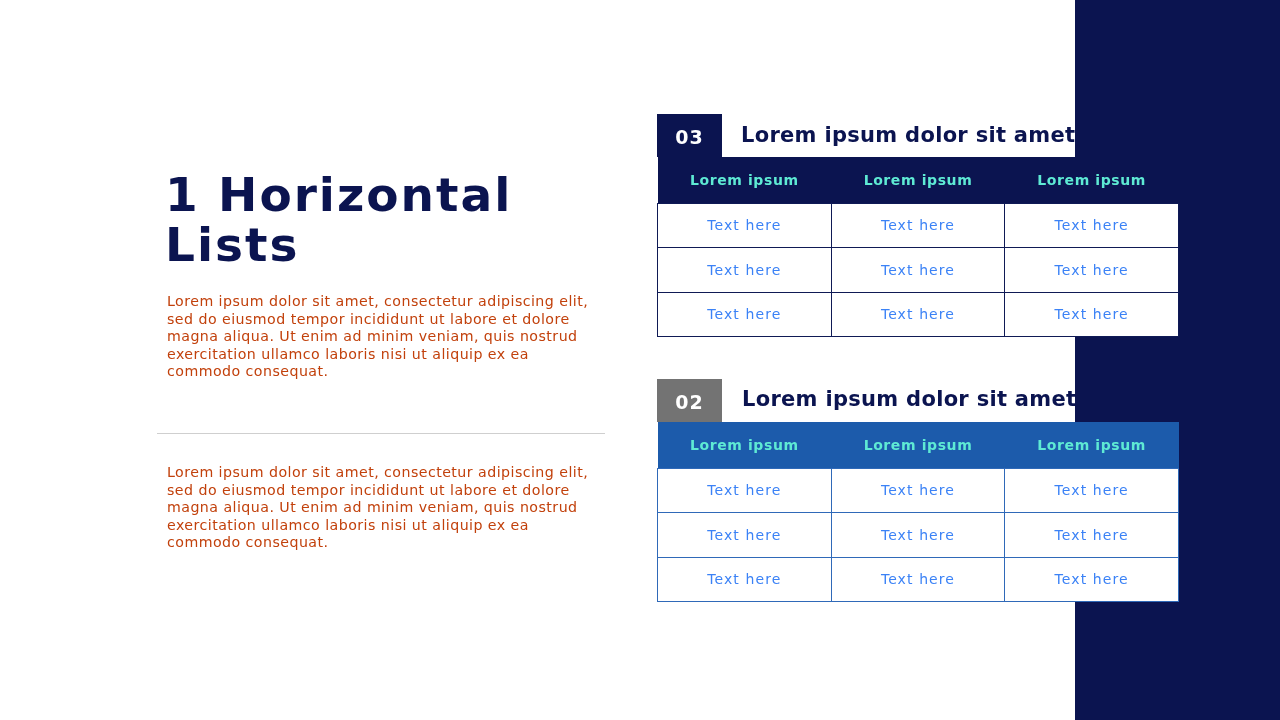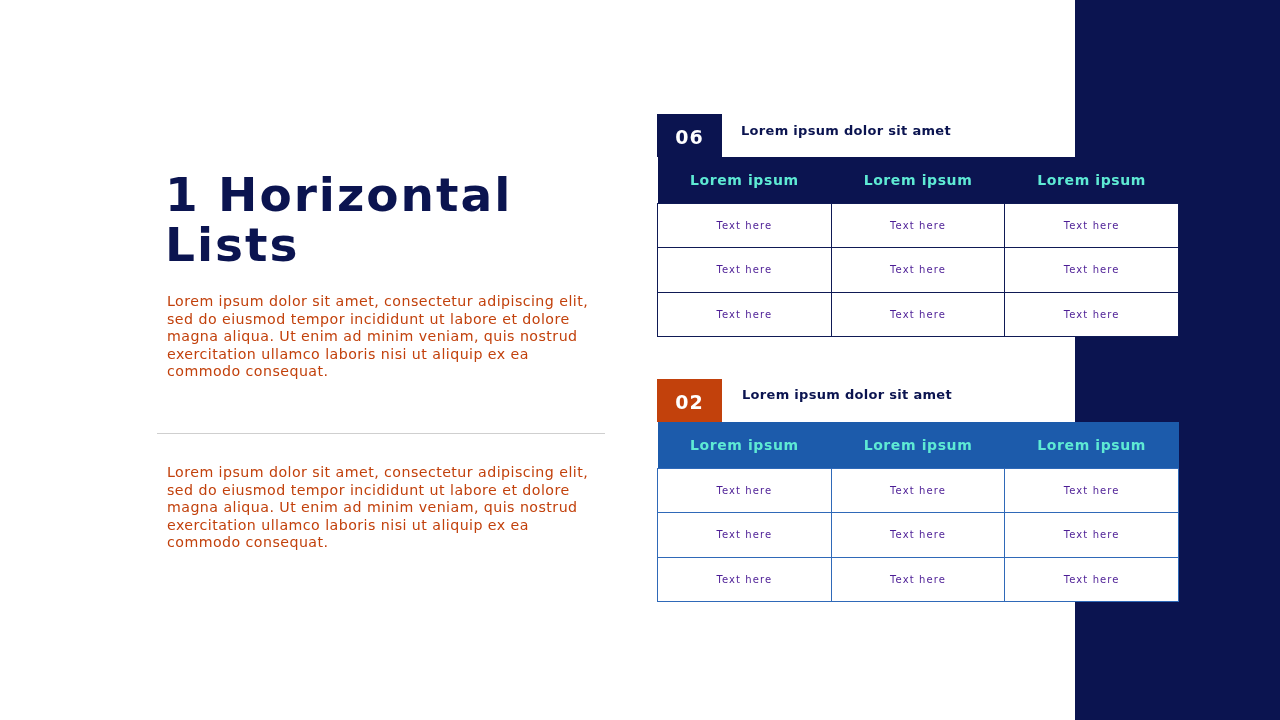--- a/index.html
+++ b/index.html
@@ -29,55 +29,55 @@
   .list-block.b2 { top: 379px; }
 
   .list-head { position: relative; height: 43px; }
   .badge {
     position: absolute; left: 0; top: 0; width: 65px; height: 43px;
     color: #ffffff; font-weight: 700; font-size: 19px; letter-spacing: 1px;
     display: flex; align-items: center; justify-content: center; padding-top: 2px;
   }
   .list-title {
     position: absolute; left: 84px; top: 9px;
-    font-weight: 700; font-size: 13px; letter-spacing: 0.3px; color: #0b1450;
+    font-weight: 700; font-size: 21px; letter-spacing: 0.3px; color: #0b1450;
   }
   .b2 .list-title { left: 85px; top: 8px; }
 
   table { width: 522px; border-collapse: collapse; table-layout: fixed; }
   th {
     height: 46px; color: #5eead4; font-weight: 700; font-size: 14px; letter-spacing: 0.6px;
     text-align: center; vertical-align: middle;
   }
   td {
     height: 44.5px; text-align: center; vertical-align: middle;
-    font-size: 10px; letter-spacing: 1.1px; color: #4c1d95; background: #ffffff;
+    font-size: 14px; letter-spacing: 1.1px; color: #3b82f6; background: #ffffff;
   }
   .b1 th { background: #0b1450; }
   .b1 td { border: 1.5px solid #0f1a55; }
   .b1 .badge { background: #0b1450; }
 
   .b2 th { background: #1c5bab; }
   .b2 td { border: 1.5px solid #2f69b8; }
-  .b2 .badge { background: #c2410c; }
+  .b2 .badge { background: #737373; }
 </style>
 </head>
 <body>
 
 <div class="side-panel"></div>
 
 <h1 class="title">1 Horizontal Lists</h1>
 
 <p class="para p1">Lorem ipsum dolor sit amet, consectetur adipiscing elit, sed do eiusmod tempor incididunt ut labore et dolore magna aliqua. Ut enim ad minim veniam, quis nostrud exercitation ullamco laboris nisi ut aliquip ex ea commodo consequat.</p>
 <div class="divider"></div>
 <p class="para p2">Lorem ipsum dolor sit amet, consectetur adipiscing elit, sed do eiusmod tempor incididunt ut labore et dolore magna aliqua. Ut enim ad minim veniam, quis nostrud exercitation ullamco laboris nisi ut aliquip ex ea commodo consequat.</p>
 
 <div class="list-block b1">
   <div class="list-head">
-    <div class="badge">06</div>
+    <div class="badge">03</div>
     <div class="list-title">Lorem ipsum dolor sit amet</div>
   </div>
   <table>
     <thead>
       <tr>
         <th>Lorem ipsum</th>
         <th>Lorem ipsum</th>
         <th>Lorem ipsum</th>
       </tr>
     </thead>

